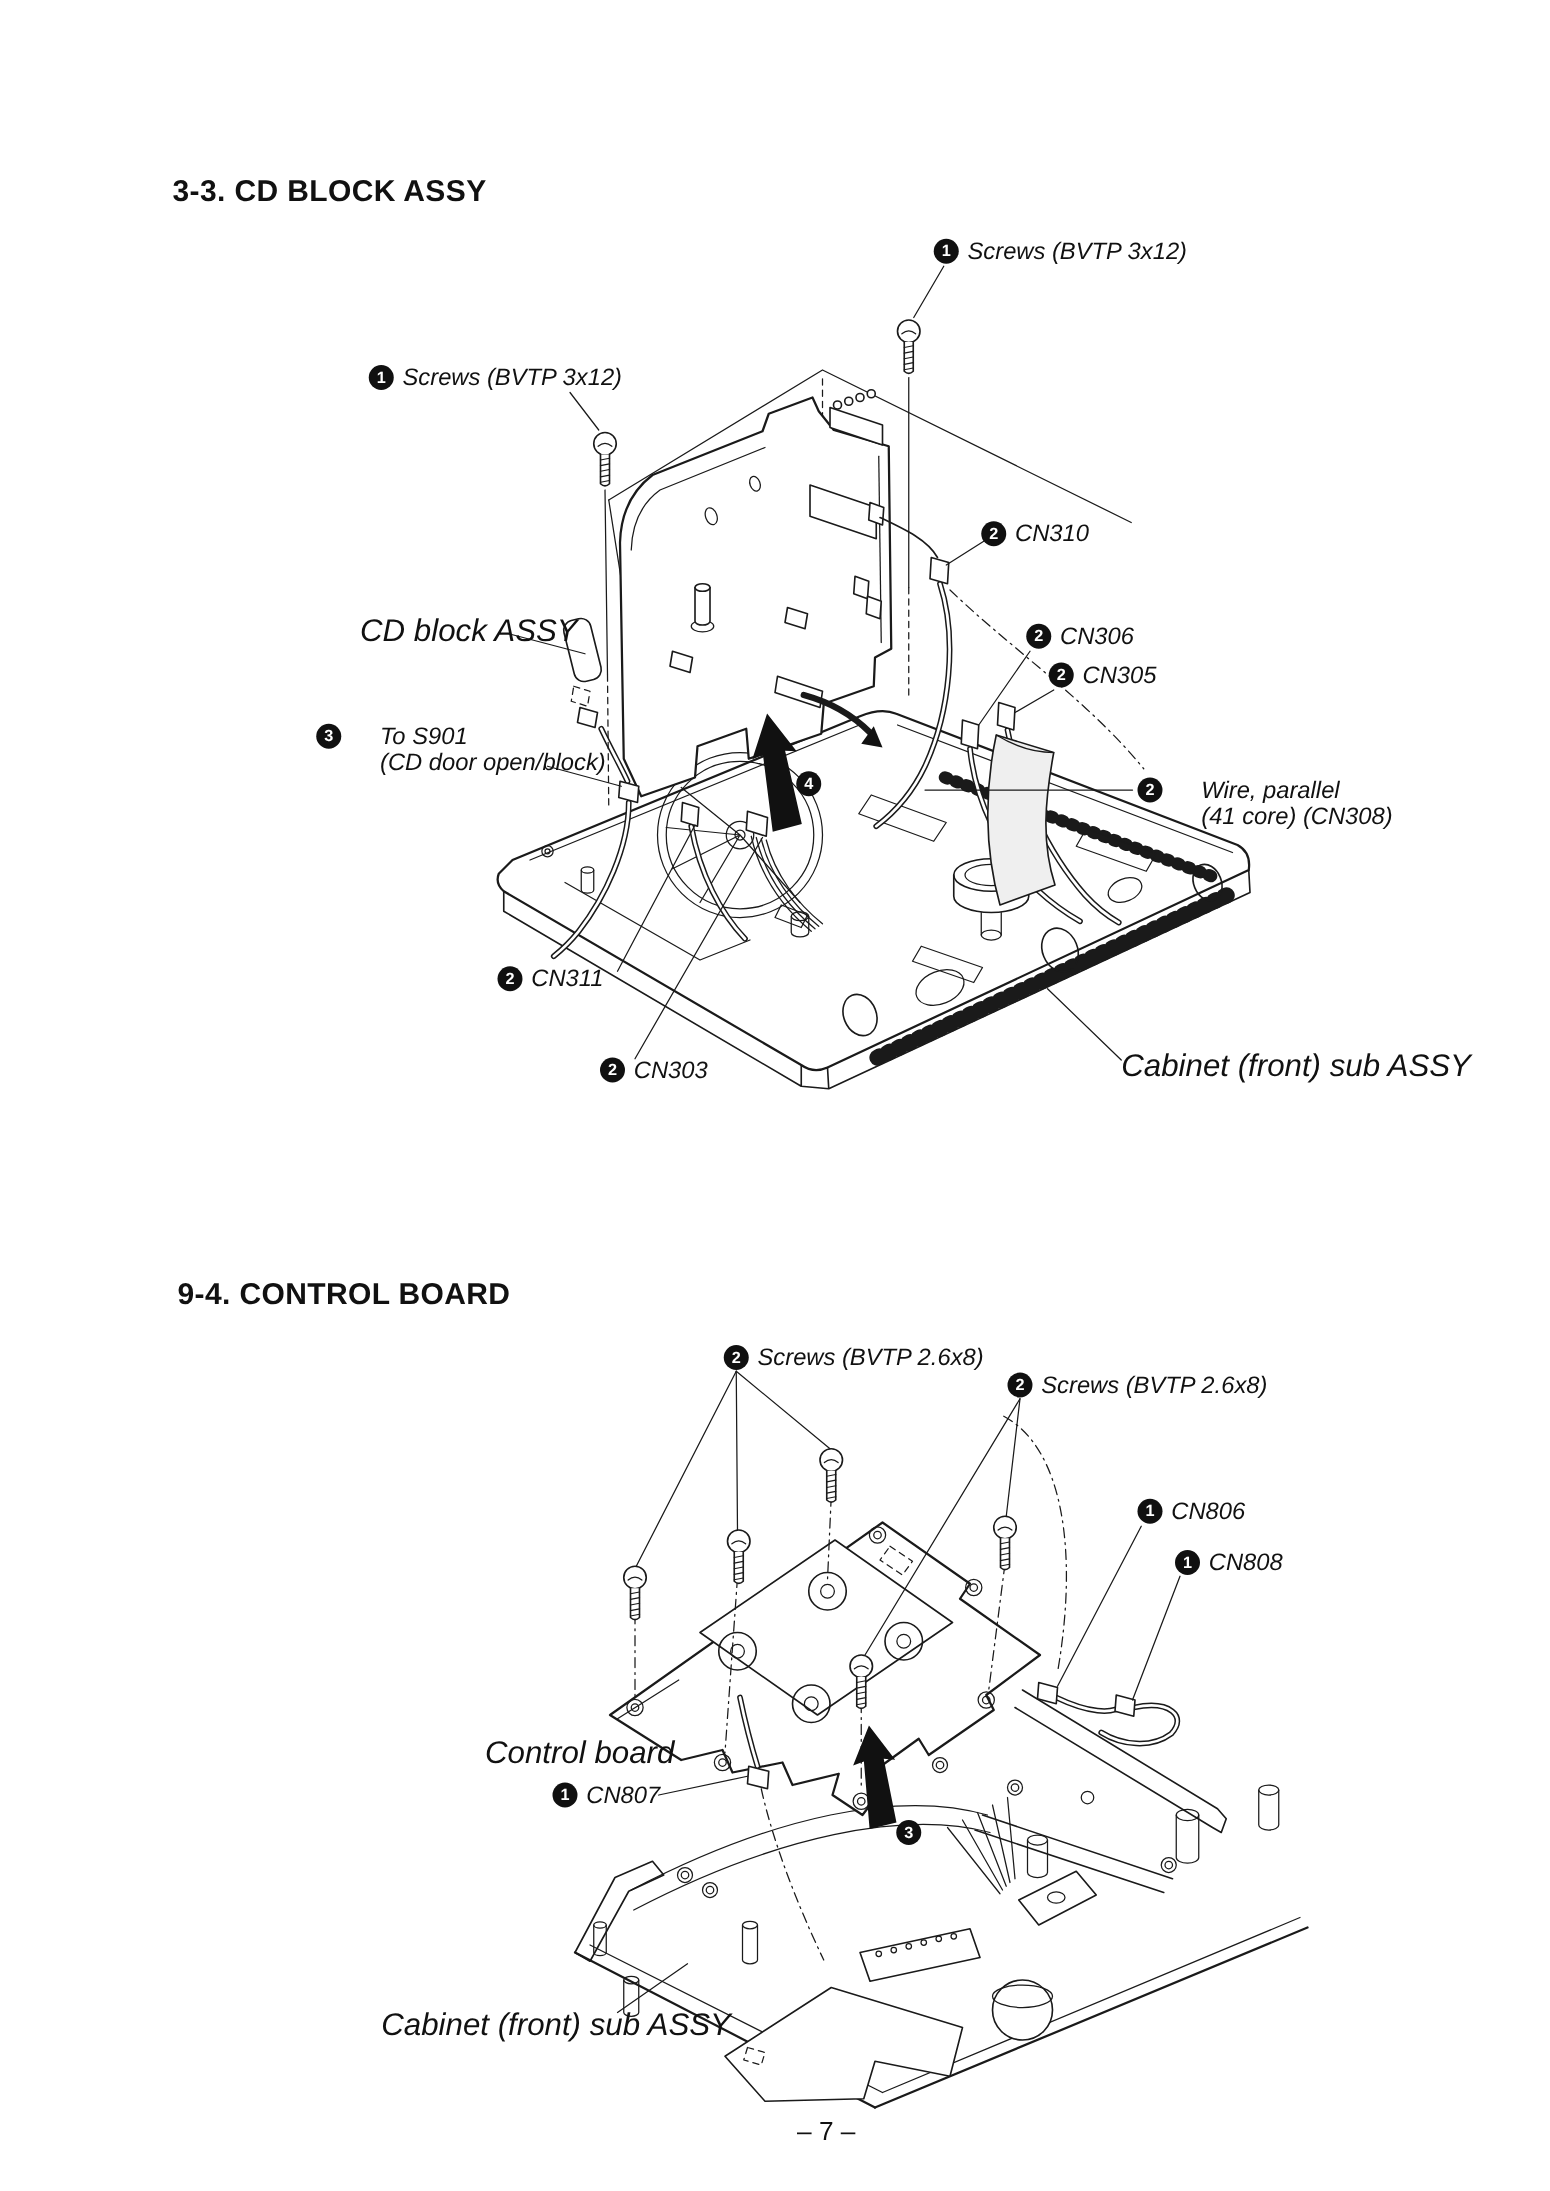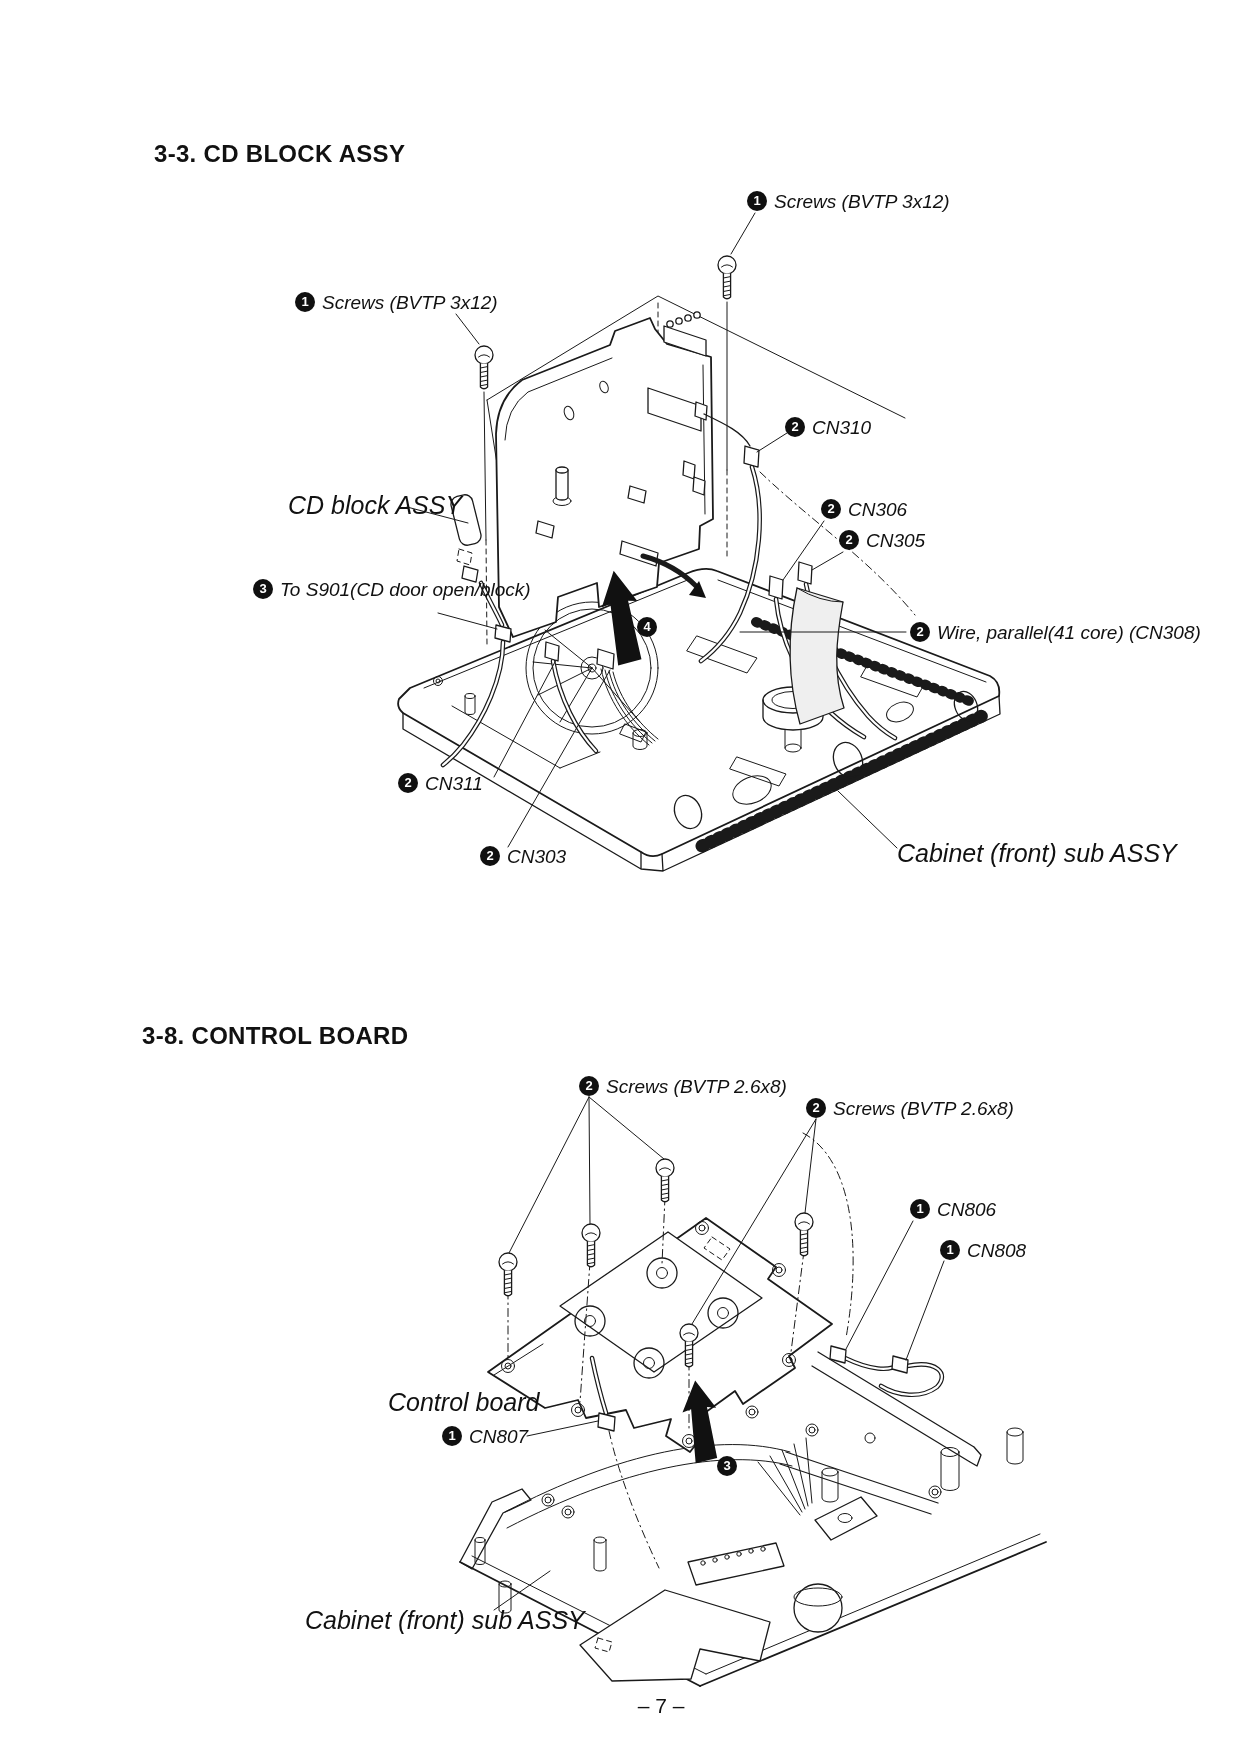--- a/index.html
+++ b/index.html
@@ -9,21 +9,21 @@
   }
   svg.art{position:absolute;left:0;top:0;}
   .heading{
     position:absolute;font-weight:700;font-size:24px;letter-spacing:.3px;
     font-style:normal;white-space:nowrap;
   }
   .lbl{
     position:absolute;display:flex;gap:7px;align-items:flex-start;
     font-style:italic;font-size:19px;line-height:21px;white-space:nowrap;
   }
-  .lbl .txtcol{display:flex;flex-direction:row;}
+  .lbl .txtcol{display:flex;flex-direction:column;margin-left:24px;}
   .badge{
     flex:0 0 auto;width:20px;height:20px;border-radius:50%;background:#101010;
     color:#fff;font-style:normal;font-weight:700;font-size:13px;line-height:20px;
     text-align:center;display:inline-block;
   }
   .badge.abs{position:absolute;}
   .plain{position:absolute;font-style:italic;font-size:25px;line-height:21px;white-space:nowrap;}
   .pagenum{position:absolute;font-size:21px;font-style:normal;width:140px;text-align:center;}
   
   .main{stroke-width:1.8;}
@@ -304,21 +304,21 @@
     <g>
       <line class="thin" x1="913" y1="1221" x2="846" y2="1349"></line>
       <line class="thin" x1="944" y1="1261" x2="906" y2="1360"></line>
       <line class="thin" x1="494" y1="1375" x2="543" y2="1344"></line>
       <line class="thin" x1="527" y1="1436" x2="598" y2="1421"></line>
       <line class="thin" x1="494" y1="1610" x2="550" y2="1571"></line>
     </g>
   </g>
 </svg>
 
-<div class="heading" style="left:154px;top:140px">3-3. CD BLOCK ASSY</div>
+<div class="heading" style="left:138px;top:140px">3-3. CD BLOCK ASSY</div>
 
 <div class="lbl" style="left:747px;top:191px">
   <span class="badge">1</span>
   <span>Screws (BVTP 3x12)</span>
 </div>
 
 <div class="lbl" style="left:295px;top:292px">
   <span class="badge">1</span>
   <span>Screws (BVTP 3x12)</span>
 </div>
@@ -363,21 +363,21 @@
 
 <div class="lbl" style="left:480px;top:846px">
   <span class="badge">2</span>
   <span>CN303</span>
 </div>
 
 <div class="plain" style="left:897px;top:843px">Cabinet (front) sub ASSY</div>
 
 <span class="badge abs" style="left:637px;top:617px">4</span>
 
-<div class="heading" style="left:142px;top:1022px">3-8. CONTROL BOARD</div>
+<div class="heading" style="left:142px;top:1022px">9-4. CONTROL BOARD</div>
 
 <div class="lbl" style="left:579px;top:1076px">
   <span class="badge">2</span>
   <span>Screws (BVTP 2.6x8)</span>
 </div>
 
 <div class="lbl" style="left:806px;top:1098px">
   <span class="badge">2</span>
   <span>Screws (BVTP 2.6x8)</span>
 </div>

